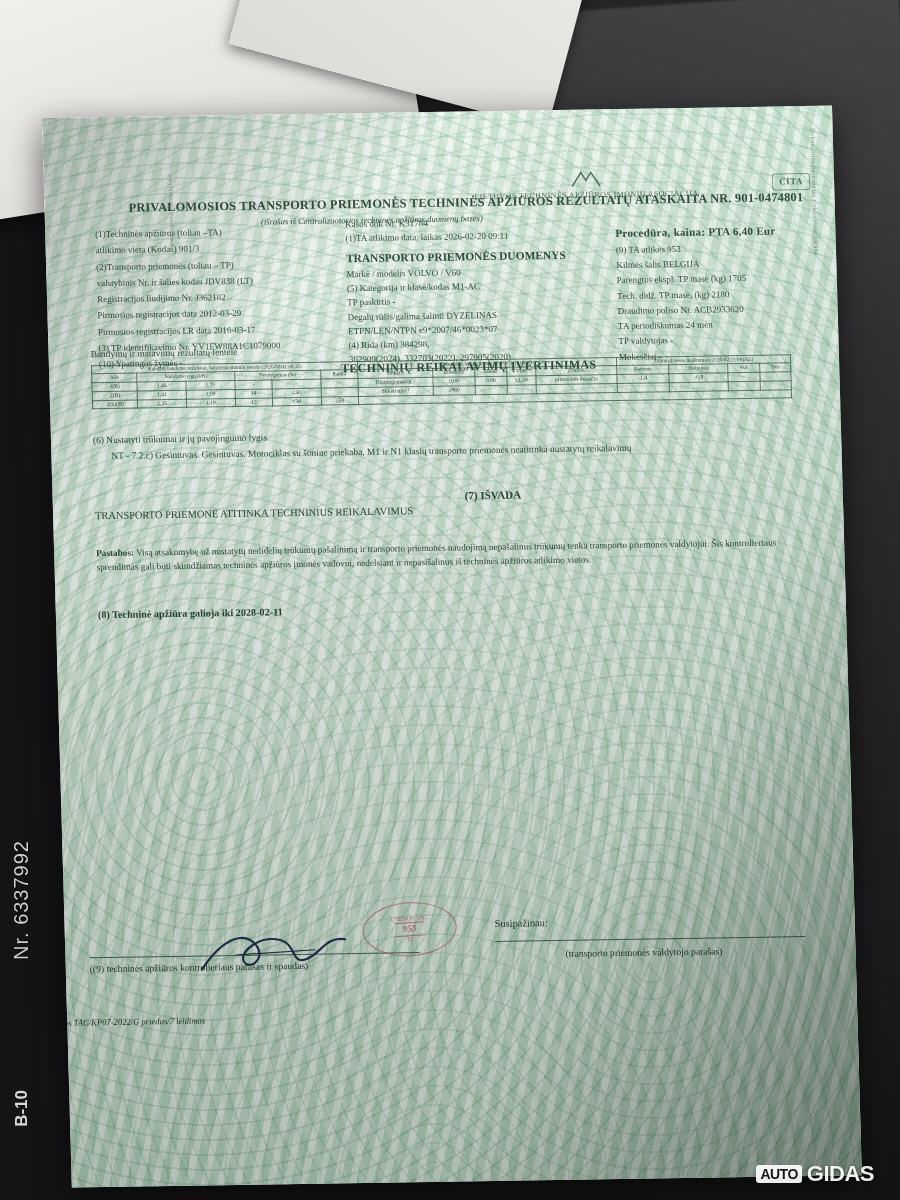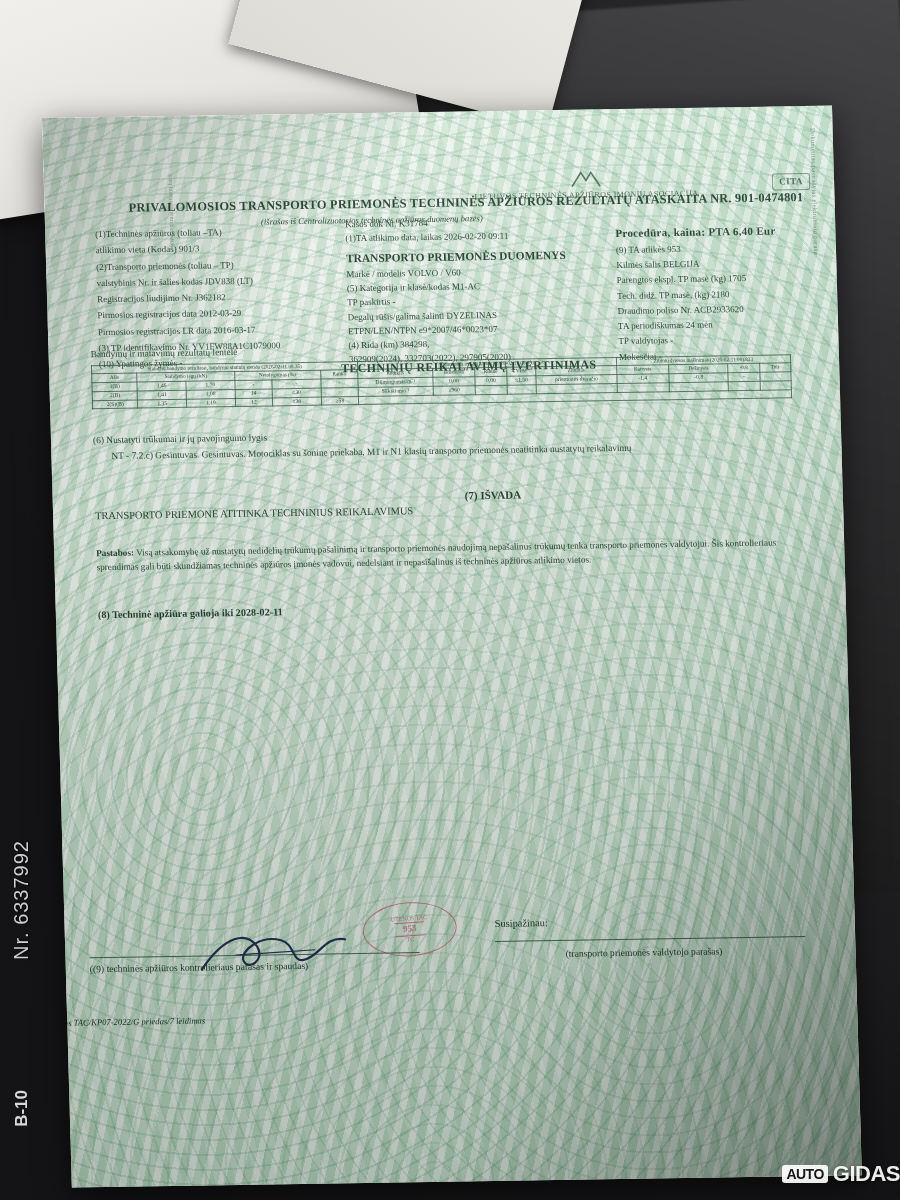--- a/index.html
+++ b/index.html
@@ -157,21 +157,21 @@
     font-family:"Liberation Sans",sans-serif;
     text-shadow:0 1px 2px #000;
   }
   .spine-small{
     position:absolute;left:12px;top:1090px;
     writing-mode:vertical-rl;transform:rotate(180deg);
     color:#d8d8d8;font-size:17px;font-weight:bold;
     font-family:"Liberation Sans",sans-serif;
   }
   .wm{
-    position:absolute;right:0;bottom:16px;
+    position:absolute;right:26px;bottom:16px;
     display:flex;align-items:center;gap:5px;
     opacity:.92;
   }
   .wm .box{
     background:#fff;color:#111;font-weight:bold;font-size:14px;
     padding:1px 4px;border-radius:3px;font-family:"Liberation Sans",sans-serif;
     letter-spacing:-.5px;
   }
   .wm .txt{
     color:#fff;font-family:"Liberation Sans",sans-serif;

